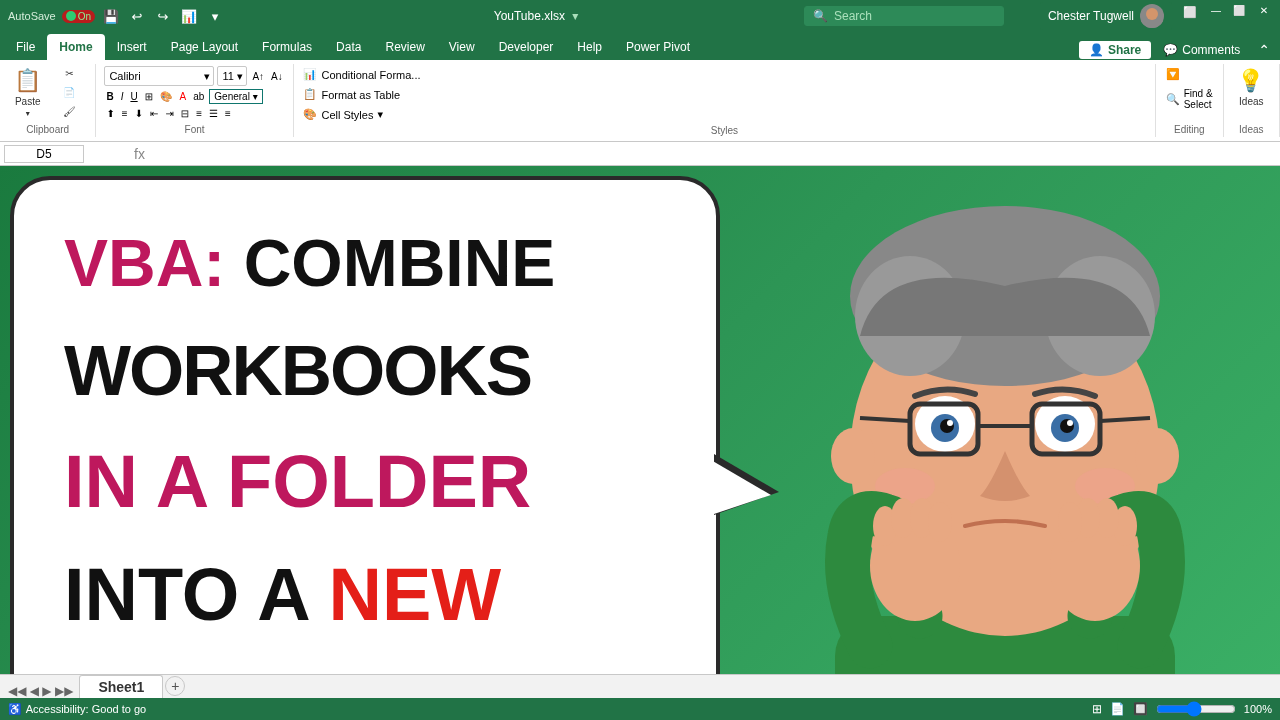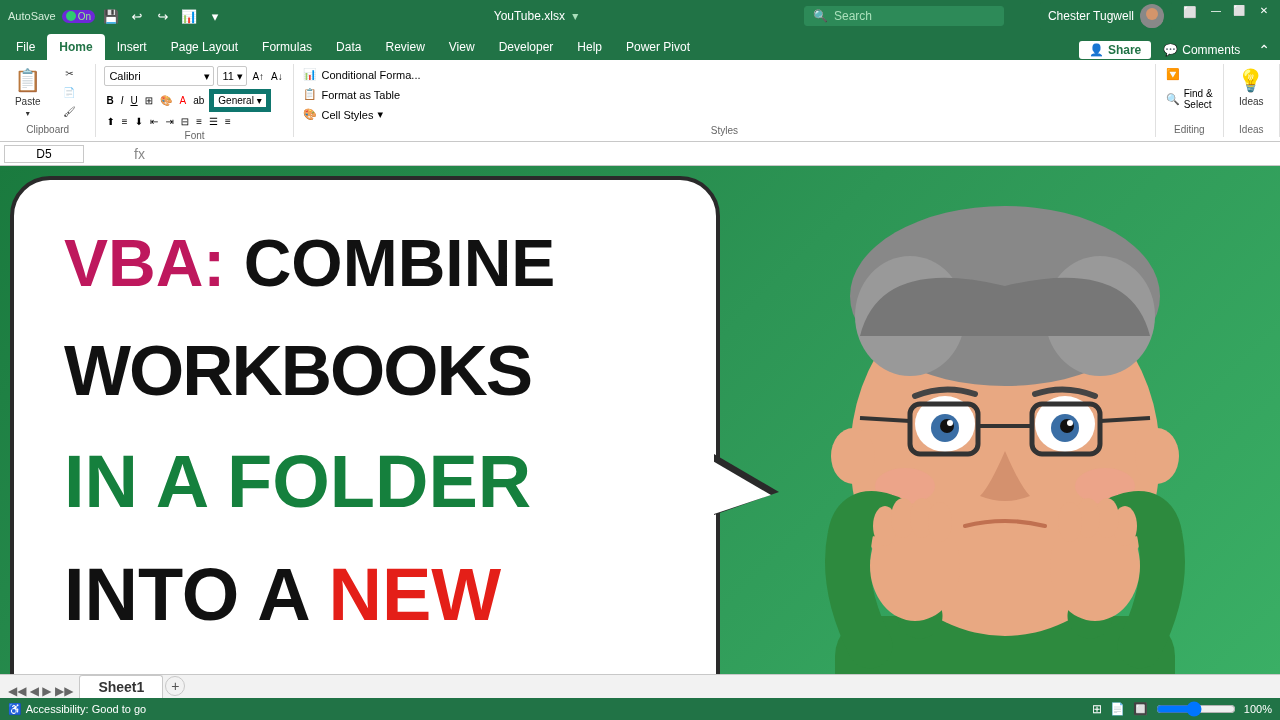--- a/index.html
+++ b/index.html
@@ -29,21 +29,21 @@
       flex: 1;
     }
     .autosave-label {
       font-size: 11px;
       color: #d4edda;
     }
     .toggle-switch {
       display: inline-flex;
       align-items: center;
       gap: 2px;
-      background: #6d28d9;
+      background: #b91c1c;
       border-radius: 10px;
       padding: 1px 4px;
       font-size: 10px;
     }
     .toggle-dot {
       width: 10px; height: 10px;
       border-radius: 50%;
       background: #2ecc71;
       display: inline-block;
     }
@@ -466,21 +466,21 @@
           <button class="small-btn">A↓</button>
         </div>
         <div class="font-row">
           <button class="small-btn"><b>B</b></button>
           <button class="small-btn"><i>I</i></button>
           <button class="small-btn"><u>U</u></button>
           <button class="small-btn">⊞</button>
           <button class="small-btn">🎨</button>
           <button class="small-btn"><span style="color:red;">A</span></button>
           <button class="small-btn">ab</button>
-          <span style="border:5px solid #0f766e;padding:1px 4px;font-size:10px;">General ▾</span>
+          <span style="border:1px solid #0f766e;padding:1px 4px;font-size:10px;">General ▾</span>
         </div>
         <div class="font-row">
           <button class="small-btn">⬆</button>
           <button class="small-btn">≡</button>
           <button class="small-btn">⬇</button>
           <button class="small-btn">⇤</button>
           <button class="small-btn">⇥</button>
           <button class="small-btn">⊟</button>
           <button class="small-btn">≡</button>
           <button class="small-btn">☰</button>
@@ -605,21 +605,21 @@
 
         <div style="position:absolute;right:-55px;top:45%;width:0;height:0;border-top:35px solid transparent;border-bottom:20px solid transparent;border-left:60px solid white;z-index:12;"></div>
         <div style="position:absolute;right:-63px;top:44%;width:0;height:0;border-top:38px solid transparent;border-bottom:23px solid transparent;border-left:65px solid #2a2a2a;z-index:11;"></div>
 
         <div style="font-size:66px;font-weight:900;font-family:'Arial Black',Impact,sans-serif;line-height:1.0;white-space:nowrap;">
           <span style="color:#be185d;">VBA:</span><span style="color:#111;"> COMBINE</span>
         </div>
 
         <div style="font-size:71px;font-weight:900;font-family:'Arial Black',Impact,sans-serif;color:#111;line-height:1.0;letter-spacing:-2px;">WORKBOOKS</div>
 
-        <div style="font-size:74px;font-weight:900;font-family:'Arial Black',Impact,sans-serif;color:#15803d;line-height:1.0;">IN A FOLDER</div>
+        <div style="font-size:74px;font-weight:900;font-family:'Arial Black',Impact,sans-serif;color:#be185d;line-height:1.0;">IN A FOLDER</div>
 
         <div style="font-size:74px;font-weight:900;font-family:'Arial Black',Impact,sans-serif;line-height:1.0;white-space:nowrap;">
           <span style="color:#111;">INTO A </span><span style="color:#e41f18;">NEW</span>
         </div>
 
         <div style="font-size:82px;font-weight:900;font-family:'Arial Black',Impact,sans-serif;color:#e41f18;line-height:1.0;letter-spacing:-2px;">WORKBOOK</div>
 
       </div>
 
       <div style="position:absolute;right:-20px;top:-10px;width:590px;height:660px;overflow:hidden;">

